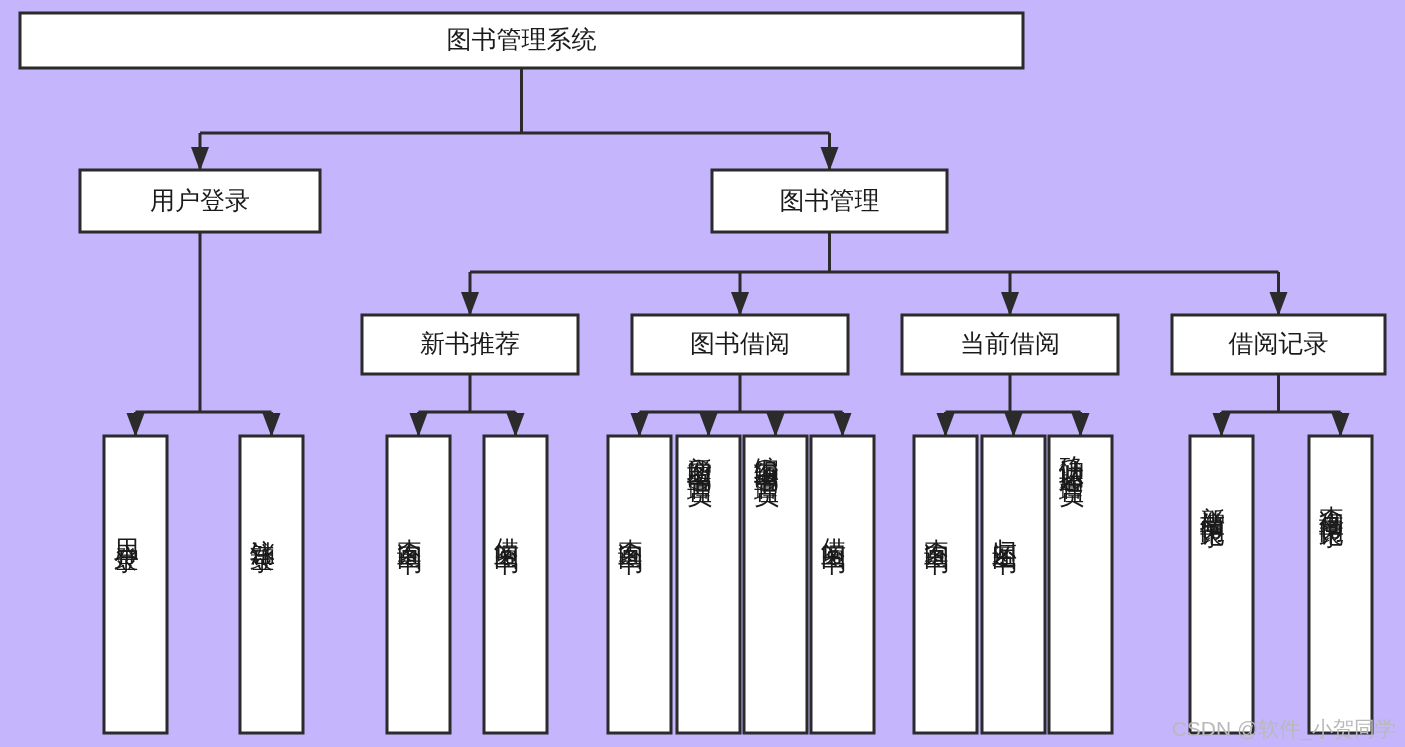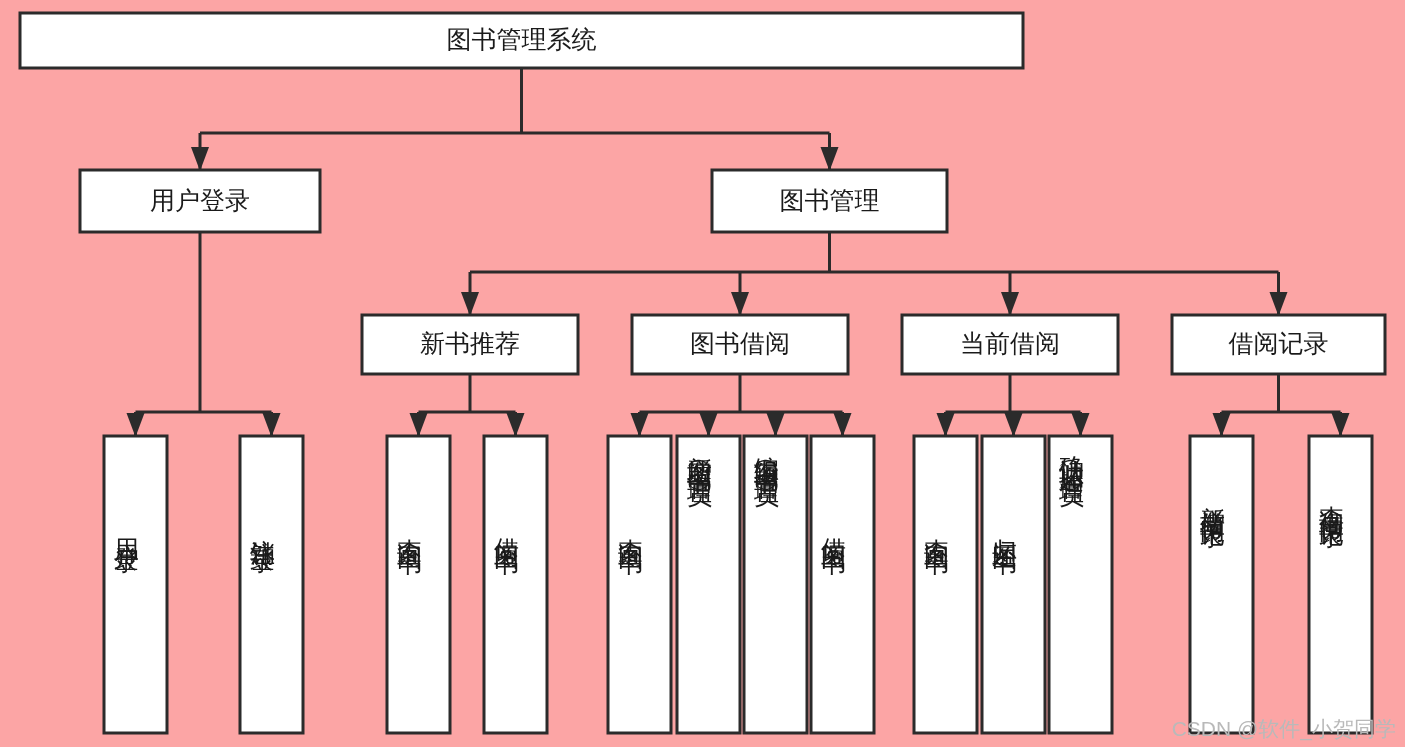--- a/index.html
+++ b/index.html
@@ -7,21 +7,21 @@
     padding: 0;
     background: #ffffff;
   }
   body {
     font-family: "Liberation Sans", "DejaVu Sans", sans-serif;
   }
   #diagram-root {
     position: relative;
     width: 1405px;
     height: 747px;
-    background: #fca5a5;
+    background: #c4b5fd;
     overflow: hidden;
   }
   #diagram-svg {
     position: absolute;
     left: 0;
     top: 0;
     width: 1405px;
     height: 747px;
   }
   .node-box {

